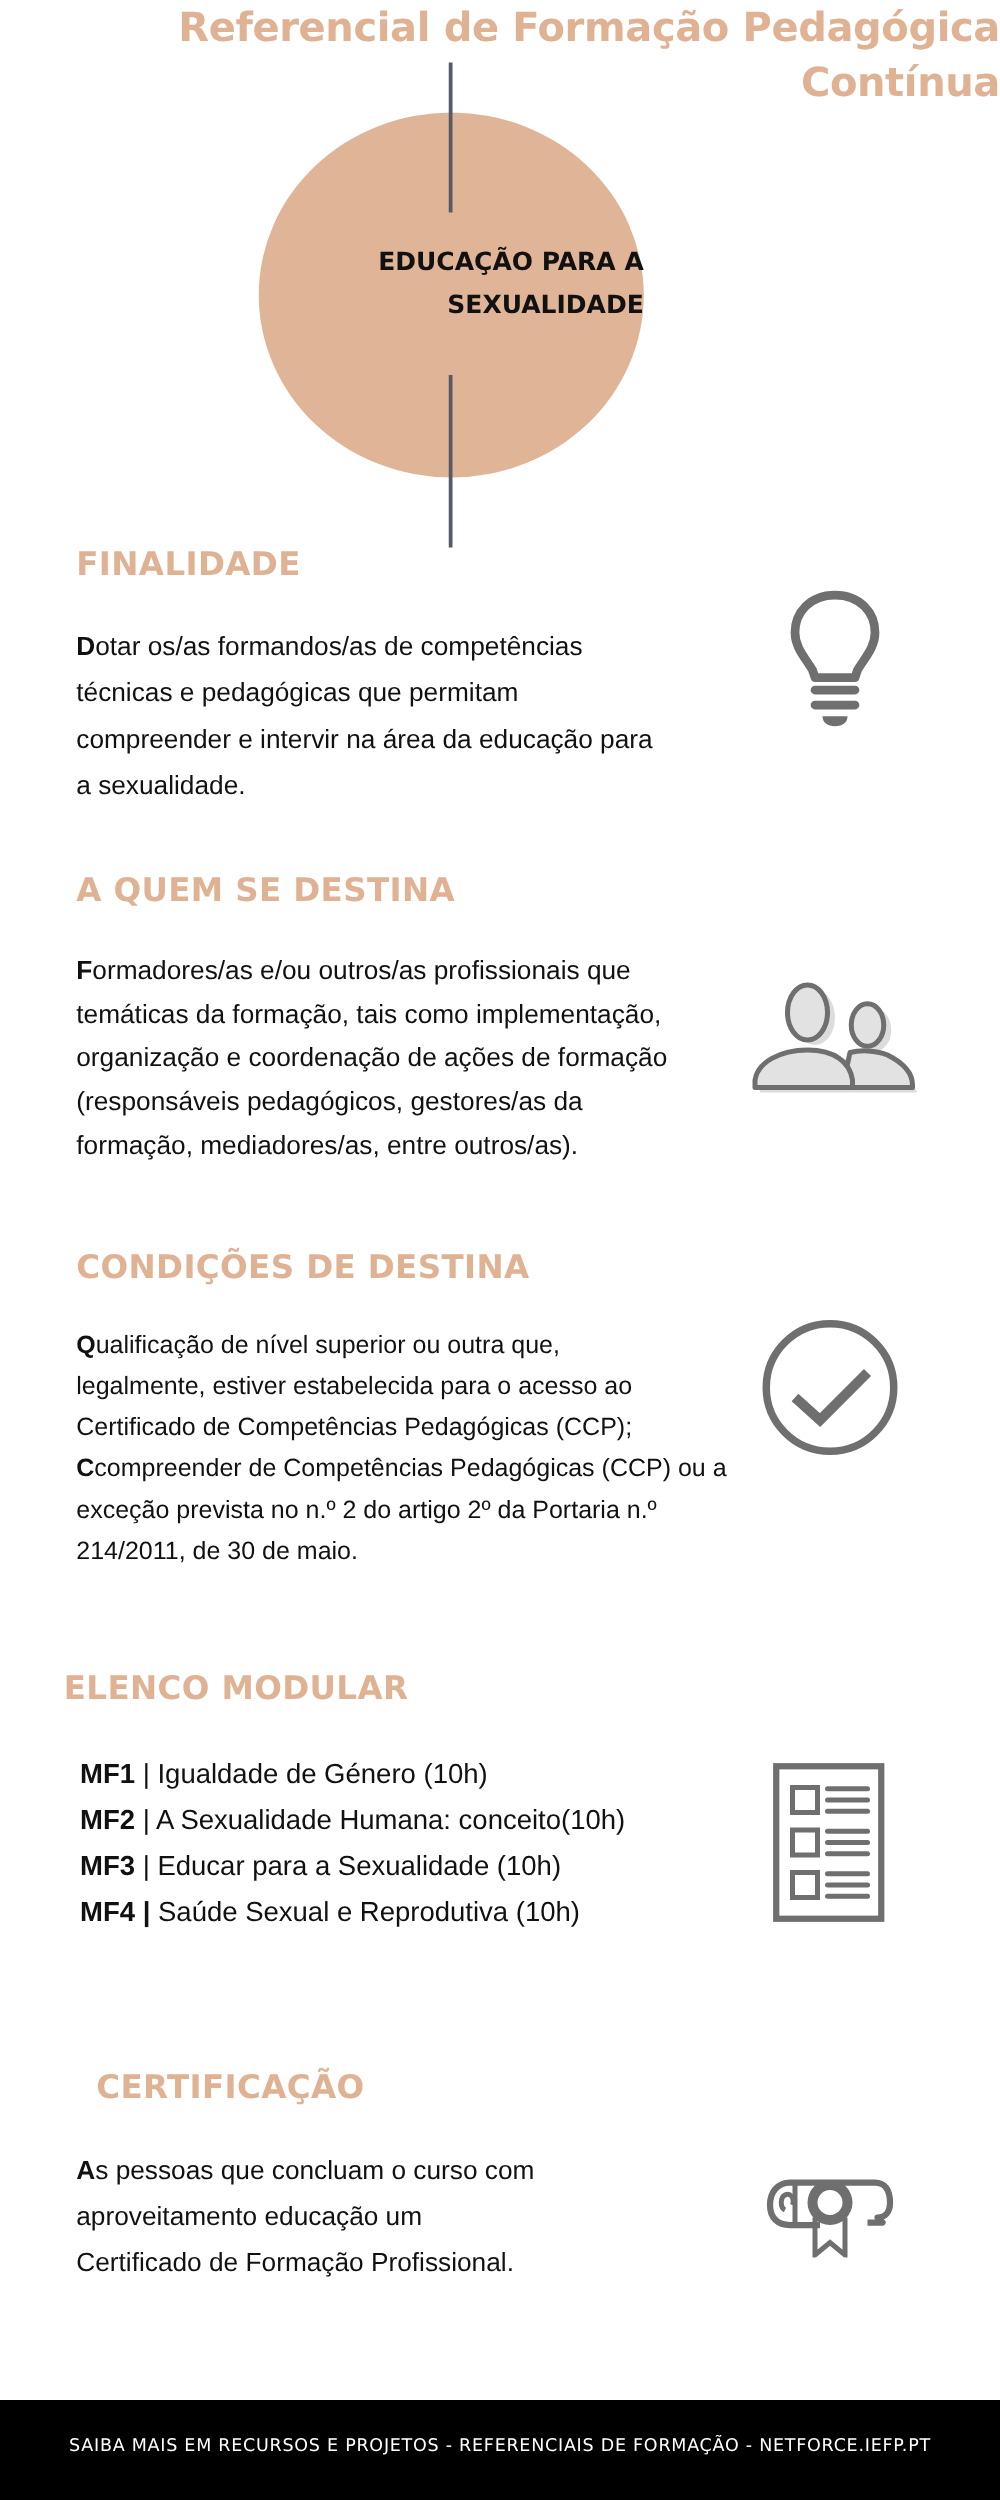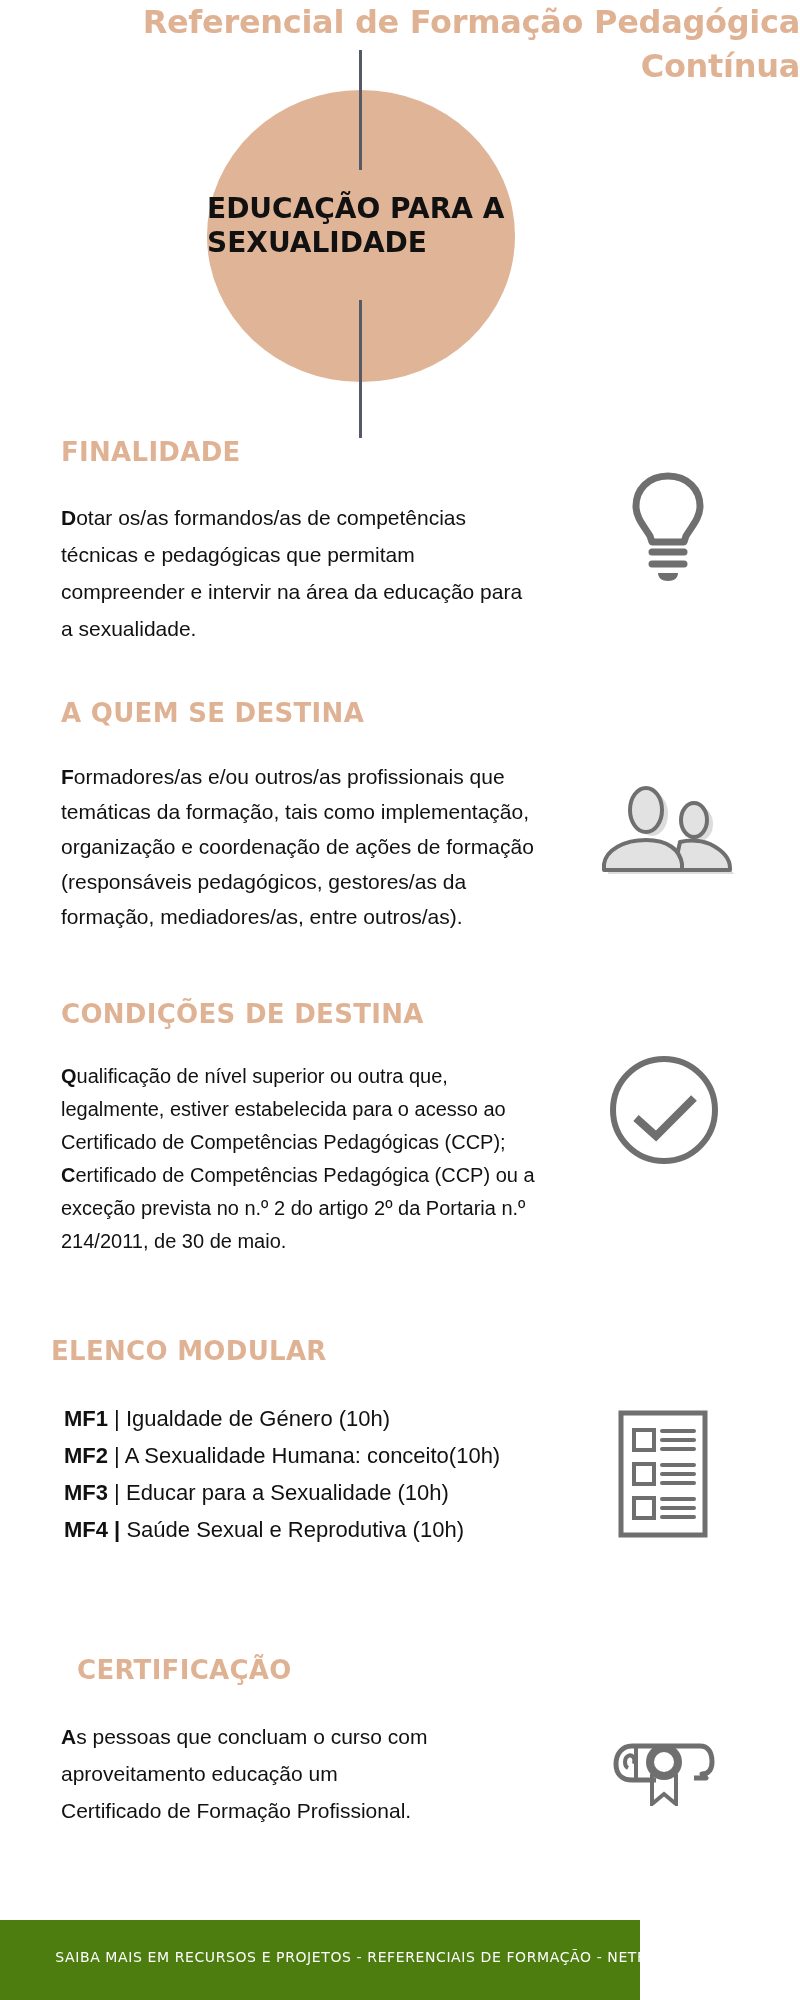--- a/index.html
+++ b/index.html
@@ -4,35 +4,35 @@
 <style>
   html, body { margin: 0; padding: 0; background: #ffffff; }
   body { width: 800px; height: 2000px; position: relative; overflow: hidden;
          font-family: "Liberation Sans", "DejaVu Sans", sans-serif; color: #111; }
   .title { position: absolute; top: 0; left: 0; width: 800px; text-align: right;
            font-family: "DejaVu Sans", sans-serif; font-weight: bold; font-size: 32px;
            line-height: 44px; color: #e0b294; letter-spacing: -0.3px; }
   .vline { position: absolute; left: 359px; width: 3px; background: #555a66; }
   .circle { position: absolute; left: 207px; top: 90px; width: 308px; height: 292px;
             border-radius: 50%; background: #e0b496; }
-  .circle-text { position: absolute; left: 207px; top: 192px; width: 308px; text-align: left;
-                 font-family: "DejaVu Sans", sans-serif; font-weight: bold; font-size: 28px;
+  .circle-text { position: absolute; left: 207px; top: 192px; width: 308px; text-align: right;
+                 font-family: "DejaVu Sans", sans-serif; font-weight: bold; font-size: 20px;
                  line-height: 34px; color: #111; }
   .heading { position: absolute; font-family: "DejaVu Sans", sans-serif; font-weight: bold;
              font-size: 26px; color: #e0b294; letter-spacing: 0.3px; }
   .para { position: absolute; font-family: "Liberation Sans", sans-serif; font-size: 21px;
           color: #111; }
   .para b { font-weight: bold; }
   .p-lh37 { line-height: 37px; }
   .p-lh35 { line-height: 35px; }
   .p-lh33 { line-height: 33px; }
   .icon { position: absolute; }
   .mod-line { display: block; }
-  .footer { position: absolute; left: 0; top: 1920px; width: 640px; height: 80px;
-            background: #4d7c0f; }
+  .footer { position: absolute; left: 0; top: 1920px; width: 800px; height: 80px;
+            background: #000000; }
   .footer-text { position: absolute; left: 0; top: 29px; width: 800px; text-align: center;
                  font-family: "DejaVu Sans", sans-serif; font-size: 14px; color: #ffffff;
                  letter-spacing: 0.6px; }
 </style>
 </head>
 <body>
 
 <div class="title">Referencial de Formação Pedagógica Contínua</div>
 
 <div class="circle"></div>
@@ -76,21 +76,21 @@
 
   <ellipse cx="46" cy="30" rx="16" ry="22" fill="#e2e2e2" stroke="#6f6f6f" stroke-width="4"></ellipse>
   <path d="M4 90 L4 84 C6 70 24 60 46 60 C68 60 80 70 82 84 L82 90 Z" fill="#e2e2e2" stroke="#6f6f6f" stroke-width="4" stroke-linejoin="round"></path>
 </svg>
 
 <div class="heading" style="left:61px;top:999px;">CONDIÇÕES DE DESTINA</div>
 <div class="para p-lh33" style="left:61px;top:1060px;width:540px;font-size:20px;">
   <div><b>Q</b><span>ualificação de nível superior ou outra que,</span></div>
   <div>legalmente, estiver estabelecida para o acesso ao</div>
   <div>Certificado de Competências Pedagógicas (CCP);</div>
-  <div><b>C</b><span>ertificado de Competências Pedagógica (CCP) ou a</span></div>
+  <div><b>C</b><span>compreender de Competências Pedagógicas (CCP) ou a</span></div>
   <div>exceção prevista no n.º 2 do artigo 2º da Portaria n.º</div>
   <div>214/2011, de 30 de maio.</div>
 </div>
 <svg class="icon" style="left:608px;top:1054px;" width="112" height="112" viewBox="0 0 112 112">
   <circle cx="56" cy="56" r="51" fill="none" stroke="#6f6f6f" stroke-width="6"></circle>
   <polyline points="28,64 48,82 86,44" fill="none" stroke="#6f6f6f" stroke-width="8" stroke-linejoin="miter"></polyline>
 </svg>
 
 <div class="heading" style="left:51px;top:1336px;">ELENCO MODULAR</div>
 <div class="para" style="left:64px;top:1400px;width:540px;line-height:37px;font-size:22px;">

